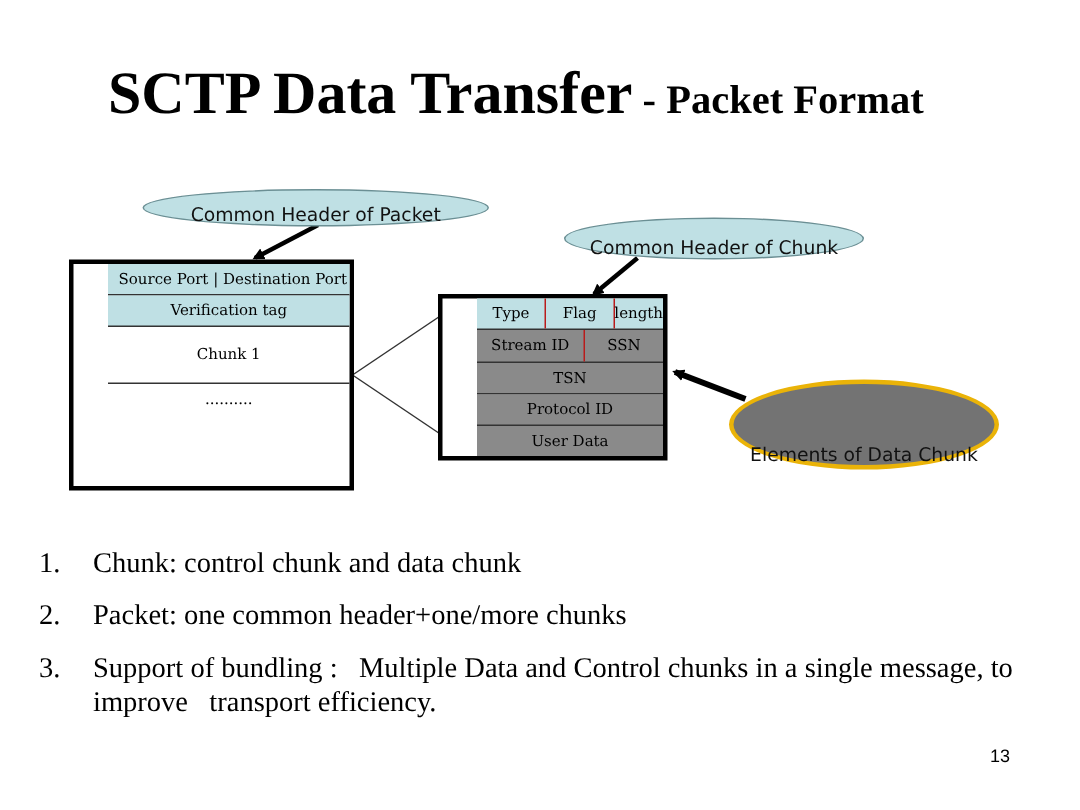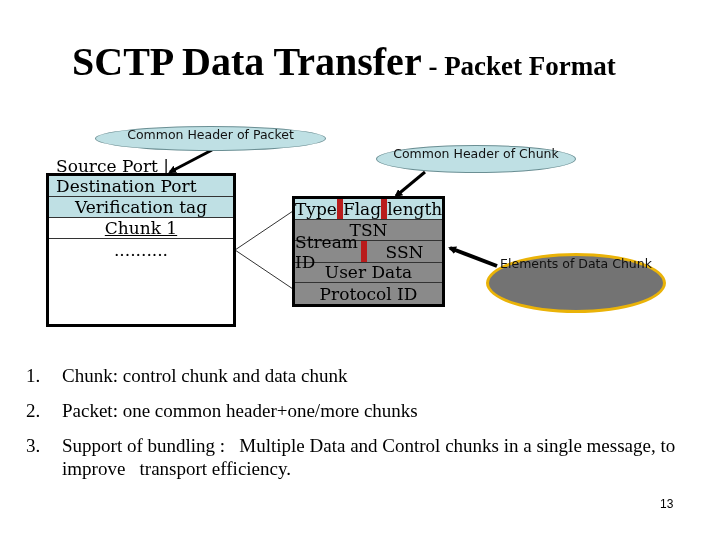--- a/index.html
+++ b/index.html
@@ -2,28 +2,28 @@
 <html><head>
   <meta charset="utf-8">
   <style>
     html, body { margin: 0; padding: 0; background: #ffffff; }
     body { width: 720px; height: 540px; position: relative; overflow: hidden; font-family: "DejaVu Serif", serif; color: #000; }
     .title { position: absolute; left: 72px; top: 38px; white-space: nowrap; font-family: "Liberation Serif", serif; font-weight: bold; }
     .title .main { font-size: 40px; }
     .title .sub { font-size: 27px; }
     svg.overlay { position: absolute; left: 0; top: 0; width: 720px; height: 540px; }
     .tbl { position: absolute; border: 3px solid #000; box-sizing: border-box; background: #fff; }
-    .row { box-sizing: border-box; border-bottom: 1px solid #333; display: flex; align-items: flex-end; justify-content: center; font-size: 17px; font-family: "DejaVu Serif", serif; }
+    .row { box-sizing: border-box; border-bottom: 1px solid #333; display: flex; align-items: center; justify-content: center; font-size: 10px; font-family: "DejaVu Serif", serif; margin-left: 23px; }
     .row:last-child { border-bottom: none; }
     .row.light { background: #bfe0e4; }
     .row.dark { background: #8a8a8a; }
     .row.left { justify-content: flex-start; padding-left: 7px; }
-    .cell { height: 100%; display: flex; align-items: center; justify-content: center; box-sizing: border-box; border-right: 6px solid #b91c1c; }
+    .cell { height: 100%; display: flex; align-items: center; justify-content: center; box-sizing: border-box; border-right: 1px solid #b91c1c; }
     .cell:last-child { border-right: none; }
-    .ellipse { position: absolute; border-radius: 50%; box-sizing: border-box; display: flex; align-items: flex-start; justify-content: center; font-family: "DejaVu Sans", sans-serif; font-size: 12.5px; color: #111; }
+    .ellipse { position: absolute; border-radius: 50%; box-sizing: border-box; display: flex; align-items: flex-end; justify-content: center; font-family: "DejaVu Sans", sans-serif; font-size: 12.5px; color: #111; }
     .ellipse.light { background: #bfe0e4; border: 1px solid #6b8f94; }
     .ellipse.dark { background: #737373; border: 3px solid #eab308; }
     ol.points { position: absolute; left: 26px; top: 364px; width: 660px; margin: 0; padding: 0; list-style: none; font-family: "Liberation Serif", serif; font-size: 19px; line-height: 23px; }
     ol.points li { display: flex; margin-bottom: 12px; }
     ol.points .num { width: 36px; flex: none; }
     ol.points .txt { flex: 1; }
     .page-num { position: absolute; left: 660px; top: 497px; font-family: "Liberation Sans", sans-serif; font-size: 12px; }
   </style>
 </head>
 <body>
@@ -57,56 +57,56 @@
   <span>Elements of Data Chunk</span>
 </div>
 
 <div class="tbl" style="left:46px; top:173px; width:190px; height:154px;">
   <div class="row light left" style="height:21px;">
       <span>Source Port | Destination Port</span>
     </div>
   <div class="row light" style="height:21px;">
       <span>Verification tag</span>
     </div>
-  <div class="row" style="height:21px;text-decoration:underline;">
+  <div class="row" style="height:38px;">
       <span>Chunk 1</span>
     </div>
   <div class="row" style="height:21px;">
       <span>..........</span>
     </div>
 </div>
 
 <div class="tbl" style="left:292px; top:196px; width:153px; height:111px;">
   <div class="row light" style="height:21px; justify-content:stretch;">
     <div class="cell" style="width:50px;">
         <span>Type</span>
       </div>
     <div class="cell" style="width:49px;">
         <span>Flag</span>
       </div>
     <div class="cell" style="flex:1;">
         <span>length</span>
       </div>
   </div>
-  <div class="row dark" style="height:21px;">
-      <span>TSN</span>
-    </div>
   <div class="row dark" style="height:22px; justify-content:stretch;">
     <div class="cell" style="width:72px;">
         <span>Stream ID</span>
       </div>
     <div class="cell" style="flex:1;">
         <span>SSN</span>
       </div>
   </div>
-  <div class="row dark" style="height:20px;">
-      <span>User Data</span>
+  <div class="row dark" style="height:21px;">
+      <span>TSN</span>
     </div>
   <div class="row dark" style="height:21px;">
       <span>Protocol ID</span>
+    </div>
+  <div class="row dark" style="height:20px;">
+      <span>User Data</span>
     </div>
 </div>
 
 <ol class="points">
   <li>
       <span class="num">1.</span>
       <span class="txt">Chunk:  control chunk and data chunk</span>
     </li>
   <li>
       <span class="num">2.</span>

